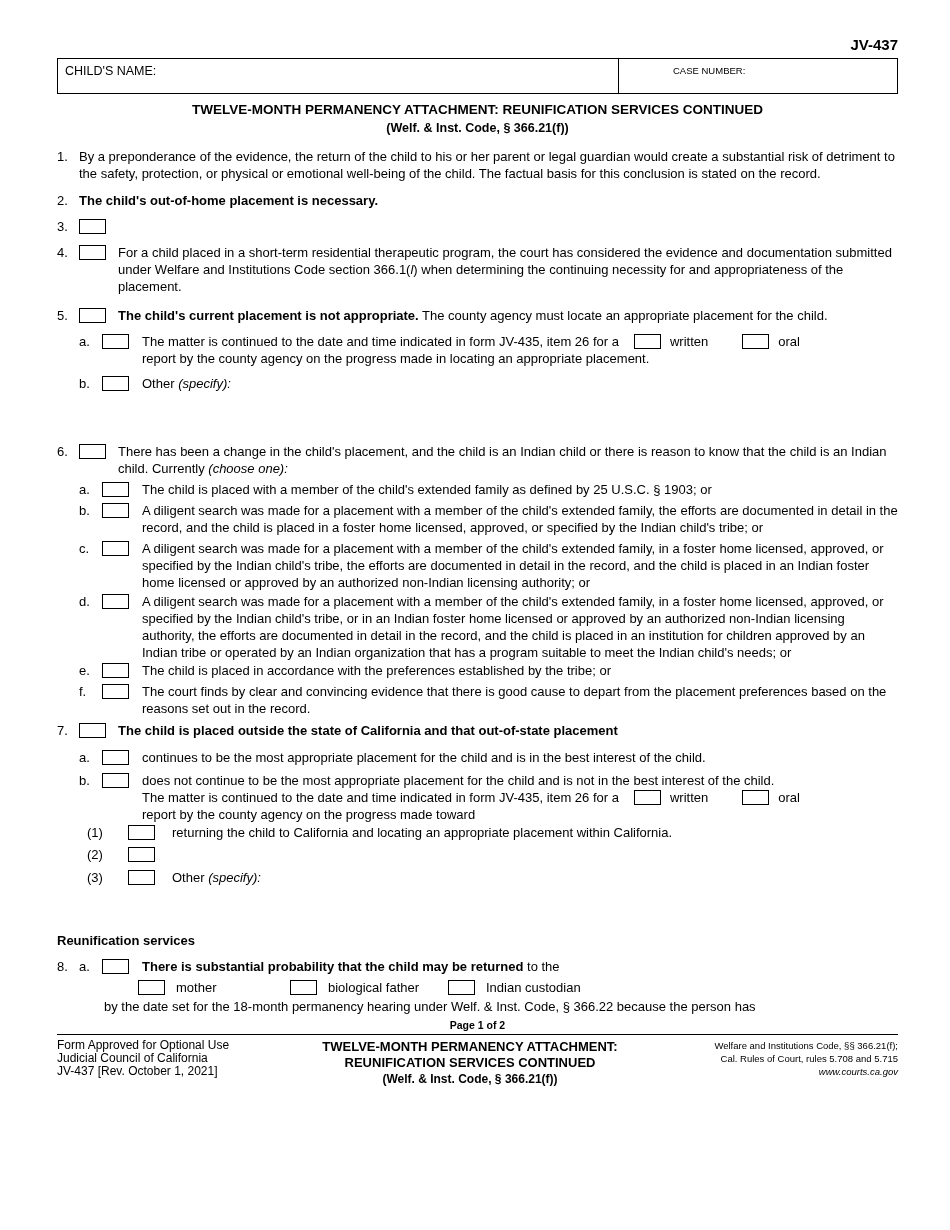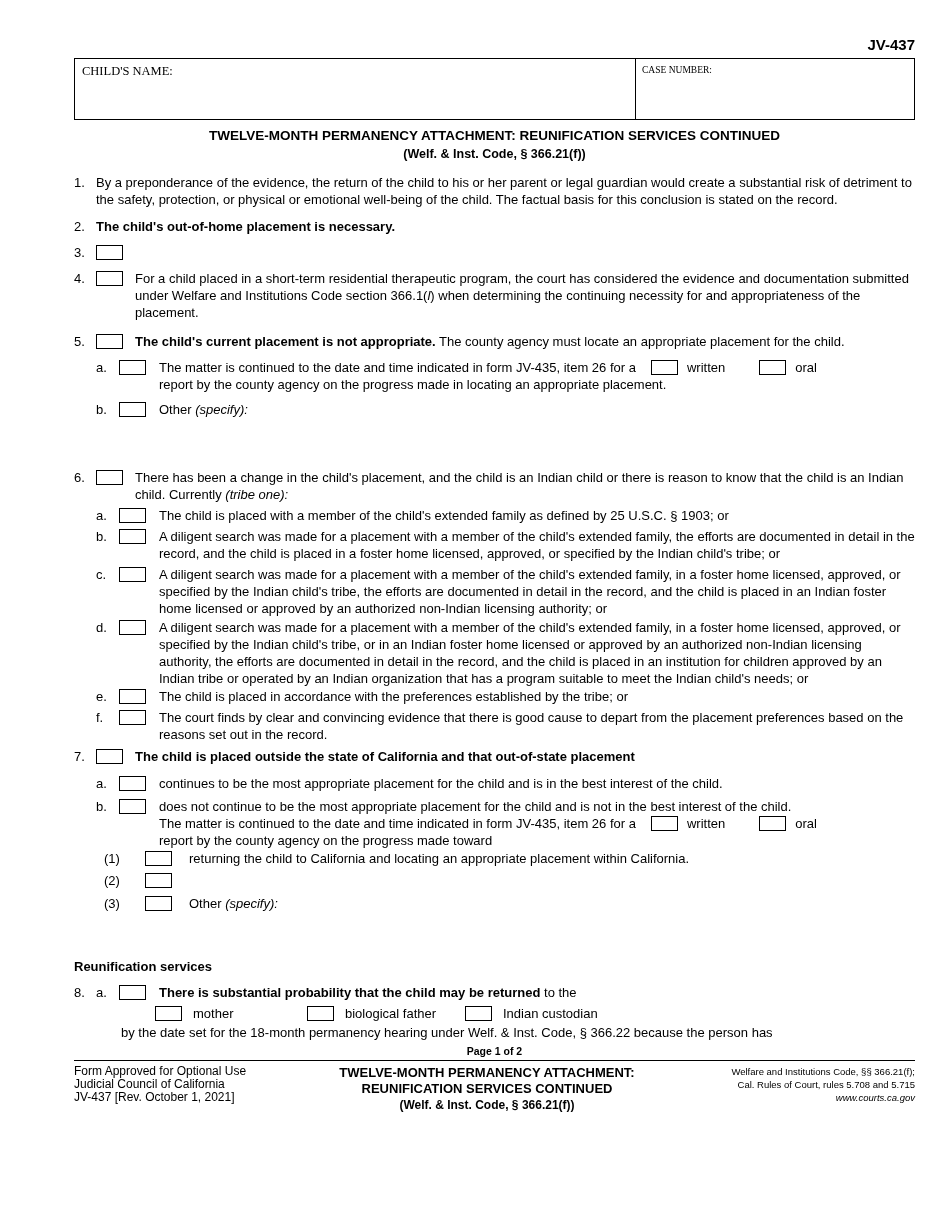--- a/index.html
+++ b/index.html
@@ -2,27 +2,27 @@
 <html><head>
 <meta charset="utf-8">
 <style>
   * { margin:0; padding:0; box-sizing:border-box; }
   html,body { background:#ffffff; }
   .page {
     position:relative; width:950px; height:1230px; background:#fff;
     font-family:"Liberation Sans","DejaVu Sans",sans-serif;
     font-size:13px; line-height:17px; color:#000;
   }
-  .inner { position:absolute; left:74px; top:0; width:841px; }
+  .inner { position:absolute; left:57px; top:0; width:841px; }
 
   .formnum { padding-top:37px; text-align:right; font-weight:bold; font-size:15px; line-height:16px; }
 
-  .headerbox { margin-top:5px; height:62px; display:flex; border:1.6px solid #000;font-family:Liberation Serif, serif; }
+  .headerbox { margin-top:5px; height:36px; display:flex; border:1.6px solid #000; }
   .hb-left  { flex:0 0 561px; border-right:1.6px solid #000; padding:4px 7px; font-size:12.5px; }
-  .hb-right { flex:1; padding:3px 6px; font-size:9.5px; }
+  .hb-right { flex:1; padding:3px 6px; font-size:9.5px;margin-left:48px; }
 
   .title    { margin-top:8px;  text-align:center; font-weight:bold; font-size:13.5px; line-height:16px; }
   .subtitle { margin-top:3px;  text-align:center; font-weight:bold; font-size:12.5px; line-height:15px; }
 
   .b { font-weight:bold; }
   .i { font-style:italic; }
   .line { display:block; }
 
   .row { display:flex; align-items:flex-start; }
   .num    { flex:0 0 22px; }
@@ -140,21 +140,21 @@
 
     <div class="row l1 mt-5b">
       <span class="letter">b.</span>
       <span class="cbcol1"><span class="cb"></span></span>
       <span class="txt"><span>Other </span><span class="i">(specify):</span></span>
     </div>
 
     <div class="row mt-i6">
       <span class="num">6.</span>
       <span class="cbcol0"><span class="cb"></span></span>
-      <span class="txt"><span>There has been a change in the child's placement, and the child is an Indian child or there is reason to know that the child is an Indian child. Currently </span><span class="i">(tribe one):</span></span>
+      <span class="txt"><span>There has been a change in the child's placement, and the child is an Indian child or there is reason to know that the child is an Indian child. Currently </span><span class="i">(choose one):</span></span>
     </div>
 
     <div class="row l1 mt-6a">
       <span class="letter">a.</span>
       <span class="cbcol1"><span class="cb"></span></span>
       <span class="txt">The child is placed with a member of the child's extended family as defined by 25 U.S.C. § 1903; or</span>
     </div>
     <div class="row l1 mt-6b">
       <span class="letter">b.</span>
       <span class="cbcol1"><span class="cb"></span></span>

